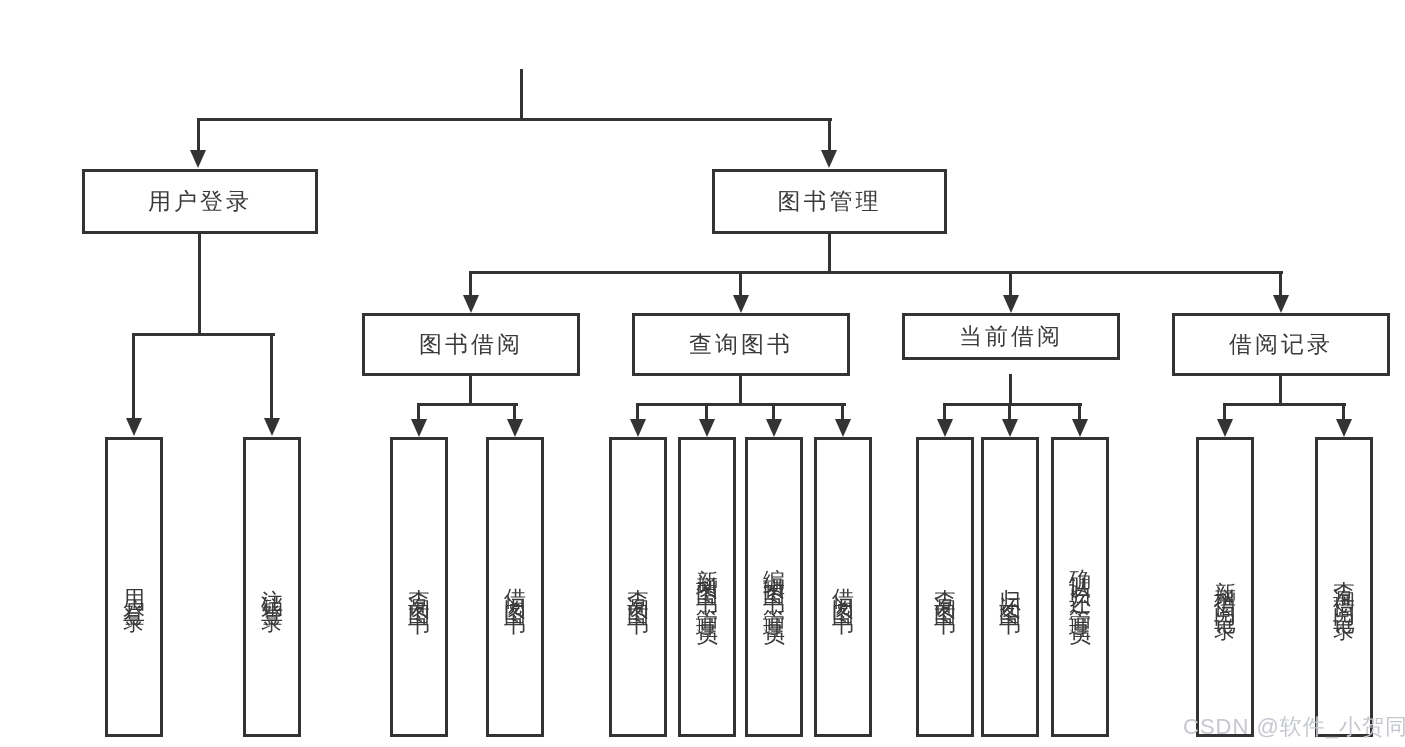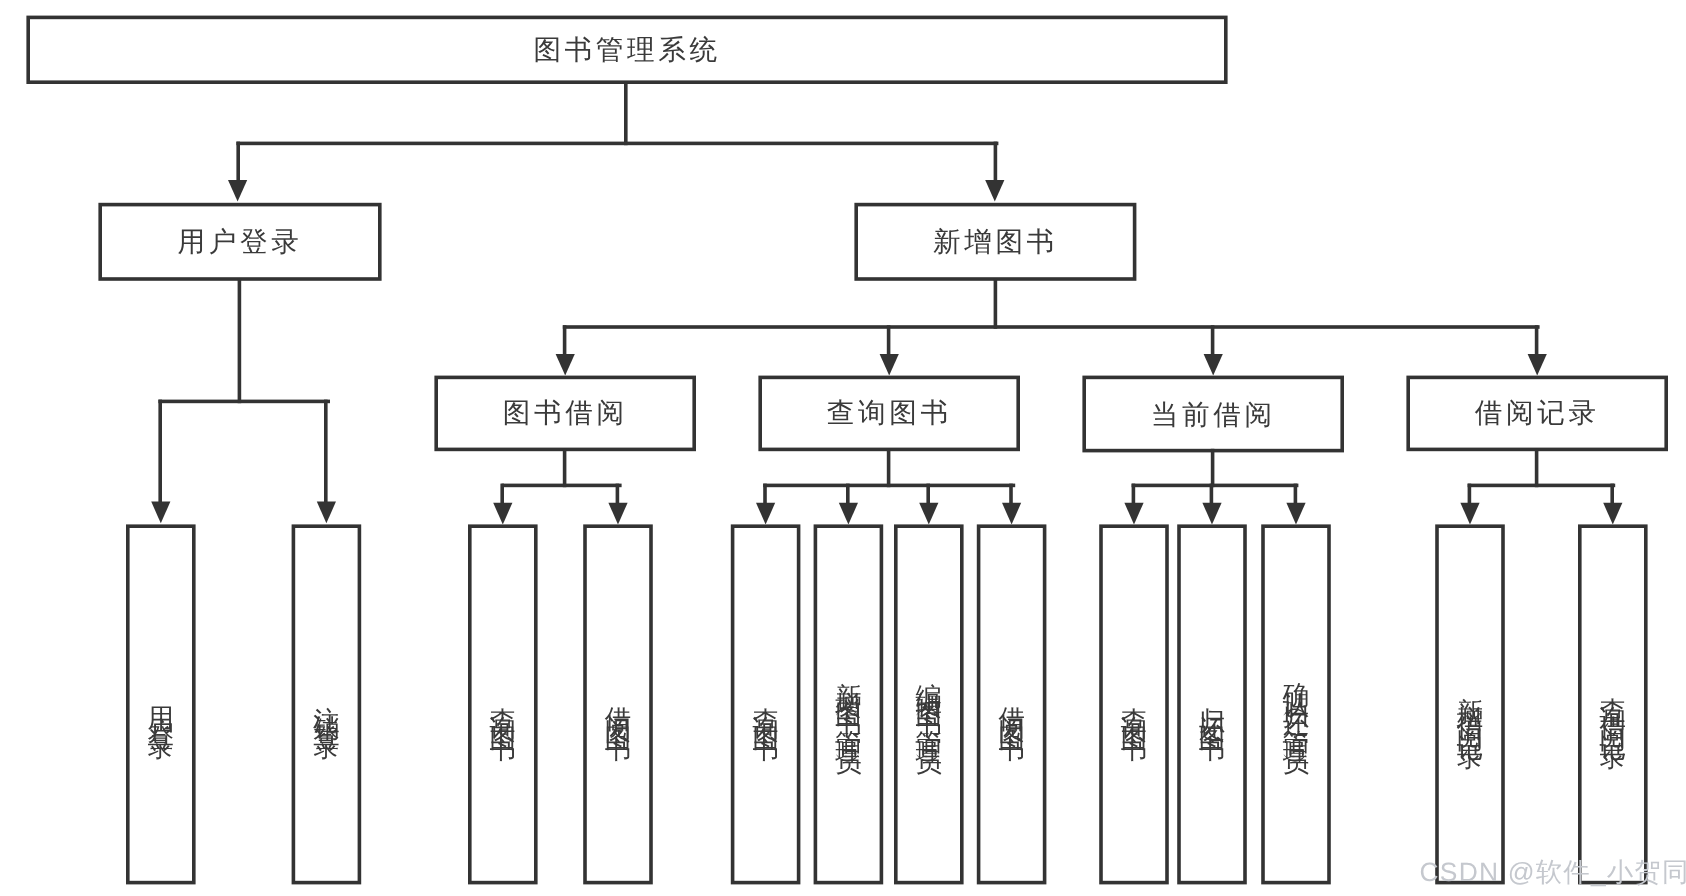--- a/index.html
+++ b/index.html
@@ -26,31 +26,30 @@
   .watermark {
     position:absolute; left:1183px; top:712px; z-index:5;
     font-size:22px; color:#c5c8ce; letter-spacing:1px; white-space:nowrap;
   }
 </style>
 </head>
 <body>
 
 <div class="canvas">
 
-  <div class="box hbox" style="left:22px;top:13px;width:1001px;height:57px;">图书管理系统</div>
 
   <div class="ln" style="left:520px;top:69px;width:3px;height:52px;"></div>
   <div class="ln" style="left:197px;top:118px;width:635px;height:3px;"></div>
   <div class="ln" style="left:197px;top:118px;width:3px;height:34px;"></div>
   <div class="ah" style="left:190px;top:150px;"></div>
   <div class="ln" style="left:828px;top:118px;width:3px;height:34px;"></div>
   <div class="ah" style="left:821px;top:150px;"></div>
 
   <div class="box hbox" style="left:82px;top:169px;width:236px;height:65px;">用户登录</div>
-  <div class="box hbox" style="left:712px;top:169px;width:235px;height:65px;">新增图书</div>
+  <div class="box hbox" style="left:712px;top:169px;width:235px;height:65px;">图书管理</div>
 
   <div class="ln" style="left:198px;top:232px;width:3px;height:104px;"></div>
   <div class="ln" style="left:132px;top:333px;width:143px;height:3px;"></div>
   <div class="ln" style="left:132px;top:333px;width:3px;height:86px;"></div>
   <div class="ah" style="left:126px;top:418px;"></div>
   <div class="ln" style="left:270px;top:333px;width:3px;height:86px;"></div>
   <div class="ah" style="left:264px;top:418px;"></div>
 
   <div class="ln" style="left:828px;top:232px;width:3px;height:42px;"></div>
   <div class="ln" style="left:469px;top:271px;width:814px;height:3px;"></div>
@@ -58,21 +57,21 @@
   <div class="ah" style="left:463px;top:295px;"></div>
   <div class="ln" style="left:739px;top:271px;width:3px;height:26px;"></div>
   <div class="ah" style="left:733px;top:295px;"></div>
   <div class="ln" style="left:1009px;top:271px;width:3px;height:26px;"></div>
   <div class="ah" style="left:1003px;top:295px;"></div>
   <div class="ln" style="left:1279px;top:271px;width:3px;height:26px;"></div>
   <div class="ah" style="left:1273px;top:295px;"></div>
 
   <div class="box hbox" style="left:362px;top:313px;width:218px;height:63px;">图书借阅</div>
   <div class="box hbox" style="left:632px;top:313px;width:218px;height:63px;">查询图书</div>
-  <div class="box hbox" style="left:902px;top:313px;width:218px;height:64px;">当前借阅</div>
+  <div class="box hbox" style="left:902px;top:313px;width:218px;height:47px;">当前借阅</div>
   <div class="box hbox" style="left:1172px;top:313px;width:218px;height:63px;">借阅记录</div>
 
   <div class="ln" style="left:469px;top:374px;width:3px;height:32px;"></div>
   <div class="ln" style="left:418px;top:403px;width:100px;height:3px;"></div>
   <div class="ln" style="left:417px;top:403px;width:3px;height:18px;"></div>
   <div class="ah" style="left:411px;top:419px;"></div>
   <div class="ln" style="left:513px;top:403px;width:3px;height:18px;"></div>
   <div class="ah" style="left:507px;top:419px;"></div>
 
   <div class="ln" style="left:739px;top:374px;width:3px;height:32px;"></div>

